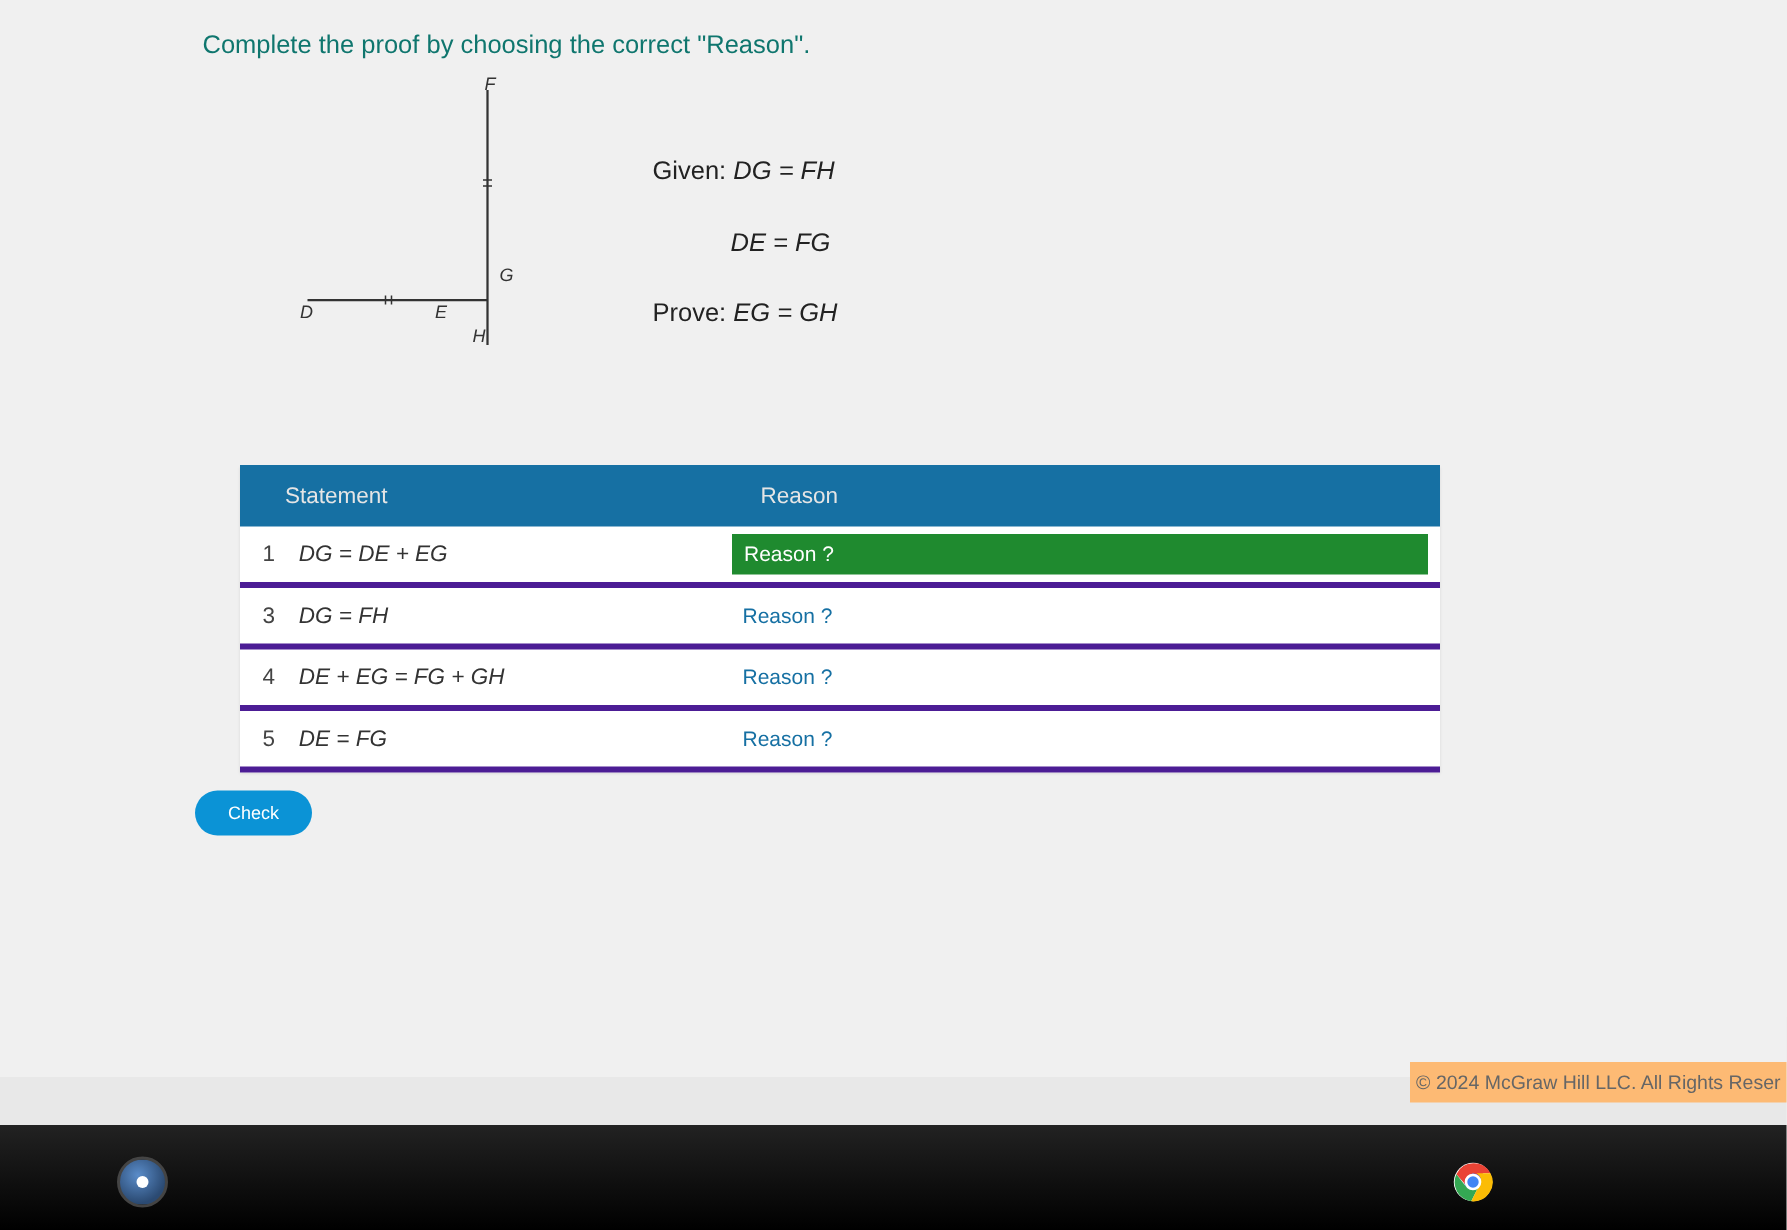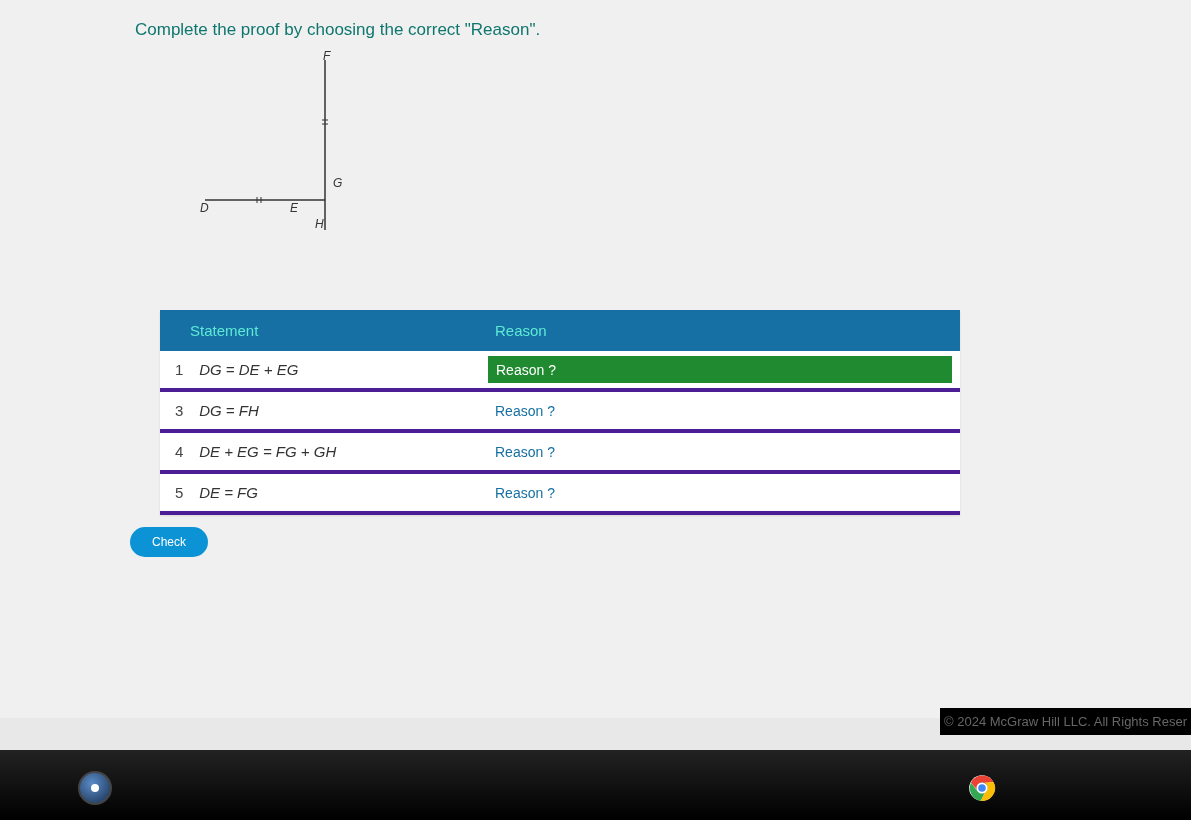--- a/index.html
+++ b/index.html
@@ -51,24 +51,24 @@
     }
     .proof-table {
       margin: 0 0 0 160px;
       width: 800px;
       border-collapse: collapse;
       background: #fff;
       box-shadow: 0 1px 2px rgba(0,0,0,0.1);
     }
     .proof-table thead th {
       background: #1670a3;
-      color: #5eead4;
+      color: #e5e5e5;
       font-weight: normal;
       text-align: left;
-      padding: 12px 15px;
+      padding: 12px 27px;
       font-size: 15px;
     }
     .proof-table thead th:first-child {
       width: 40%;
       padding-left: 30px;
     }
     .proof-table tbody td {
       border-bottom: 4px solid #4c1d95;
       padding: 10px 15px;
       font-size: 15px;
@@ -98,21 +98,21 @@
       padding: 8px 22px;
       font-size: 12px;
       cursor: pointer;
     }
     .copyright {
       position: absolute;
       right: 0;
       bottom: 85px;
       font-size: 13px;
       color: #666;
-      background: #000000;
+      background: #fdba74;
       padding: 6px 4px;
     }
     .taskbar {
       position: absolute;
       bottom: 0;
       left: 0;
       right: 0;
       height: 70px;
       background: linear-gradient(#222, #000);
     }
@@ -157,20 +157,25 @@
       <text x="5" y="162" font-size="12" font-style="italic" fill="#333">D</text>
       <text x="95" y="162" font-size="12" font-style="italic" fill="#333">E</text>
       <text x="128" y="10" font-size="12" font-style="italic" fill="#333">F</text>
       <text x="138" y="137" font-size="12" font-style="italic" fill="#333">G</text>
       <text x="120" y="178" font-size="12" font-style="italic" fill="#333">H</text>
       <line x1="62" y1="147" x2="62" y2="153" stroke="#333" stroke-width="1"></line>
       <line x1="66" y1="147" x2="66" y2="153" stroke="#333" stroke-width="1"></line>
       <line x1="127" y1="70" x2="133" y2="70" stroke="#333" stroke-width="1"></line>
       <line x1="127" y1="74" x2="133" y2="74" stroke="#333" stroke-width="1"></line>
     </svg>
+    <div class="problem-text">
+      <div><span class="lbl">Given:</span> <span>DG = FH</span></div>
+      <div class="line2"><span>DE = FG</span></div>
+      <div><span class="lbl">Prove:</span> <span>EG = GH</span></div>
+    </div>
   </div>
 
   <table class="proof-table">
     <thead>
       <tr>
         <th>Statement</th>
         <th>Reason</th>
       </tr>
     </thead>
     <tbody id="proof-body">

